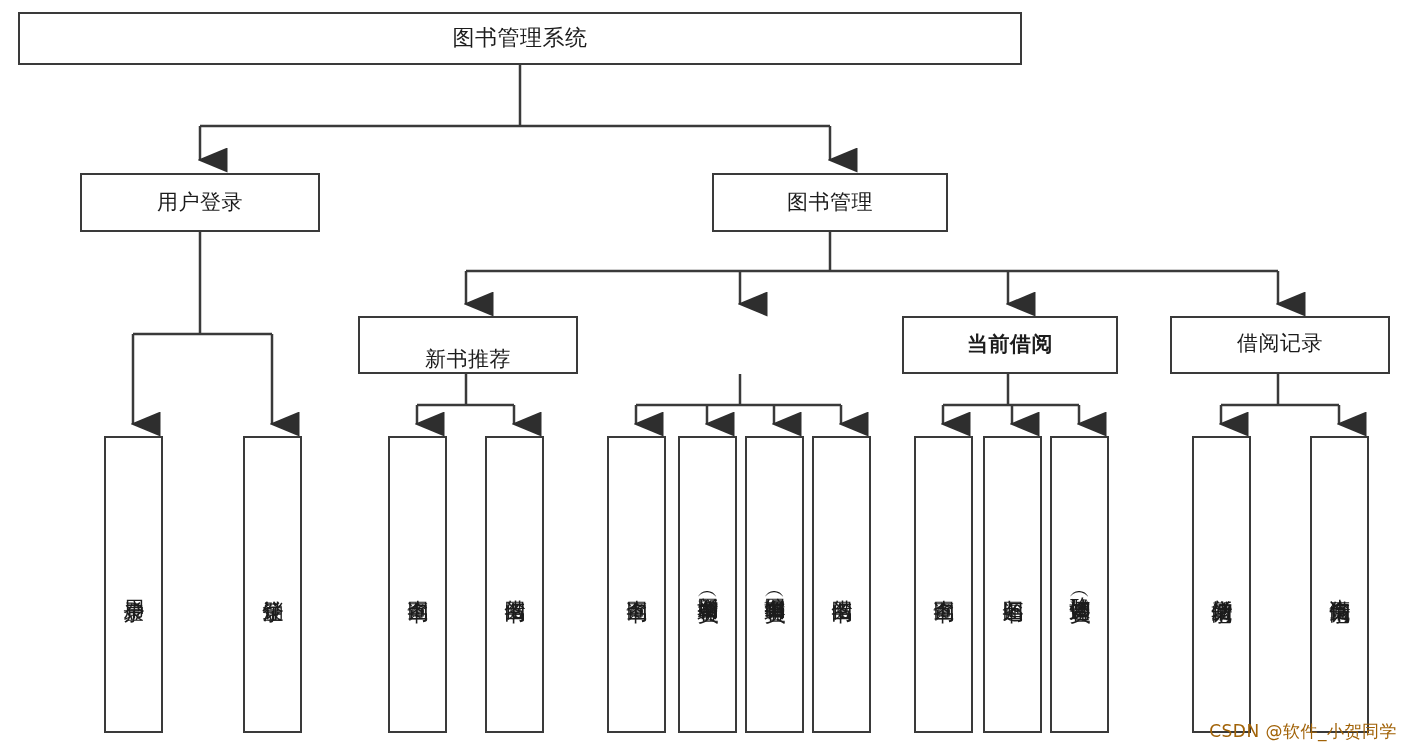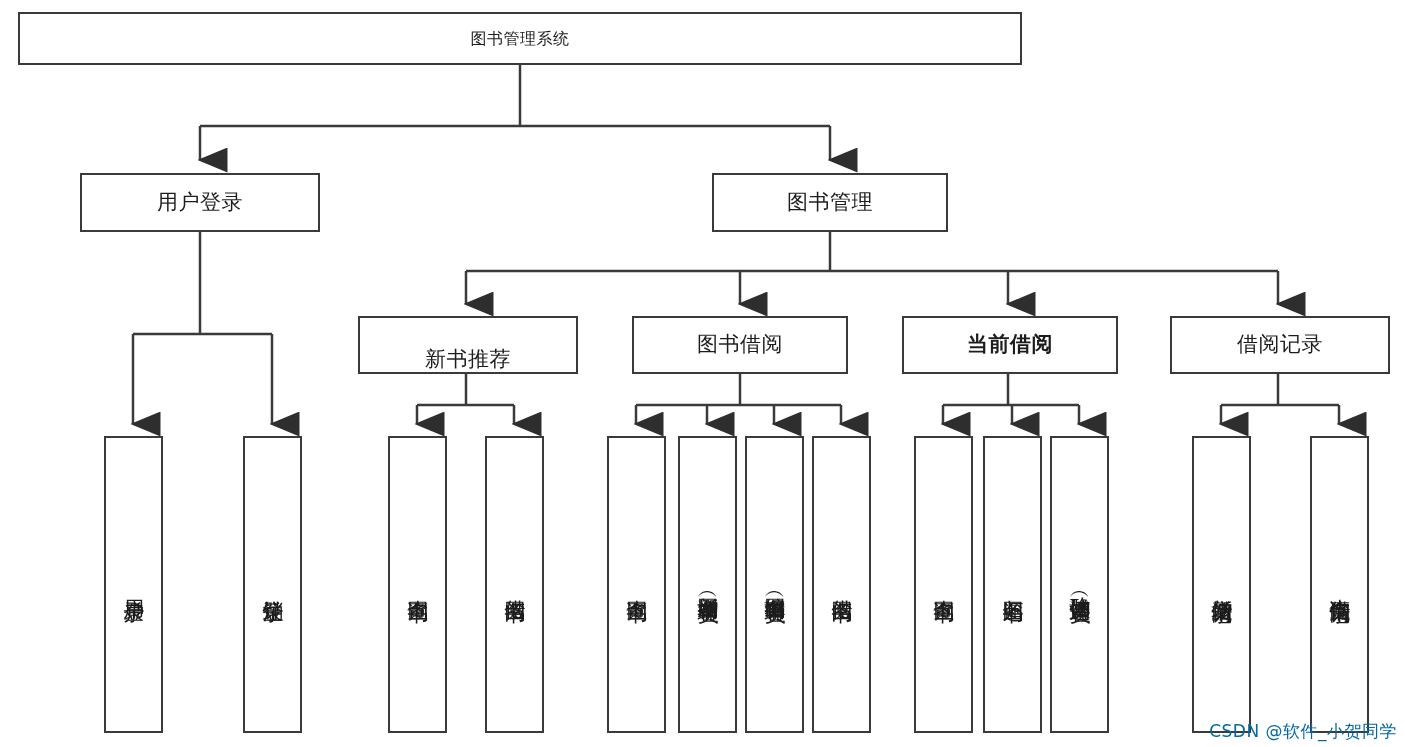--- a/index.html
+++ b/index.html
@@ -36,21 +36,21 @@
     color: #1c1c1c;
     text-align: center;
     z-index: 2;
   }
   .node-h {
     font-size: 21px;
     line-height: 1.2;
     letter-spacing: 0.5px;
   }
   .node-root {
-    font-size: 16px;
+    font-size: 22px;
   }
   .node-v {
     writing-mode: vertical-rl;
     text-orientation: upright;
     font-size: 21px;
     line-height: 1.18;
     letter-spacing: 1px;
     align-items: center;
     justify-content: center;
     padding: 6px 0;
@@ -59,21 +59,21 @@
   .node-v .vtext {
     writing-mode: vertical-rl;
     text-orientation: upright;
     display: block;
   }
   #watermark {
     position: absolute;
     right: 8px;
     bottom: 4px;
     font-size: 17px;
-    color: #0369a1;
+    color: #a16207;
     letter-spacing: 0.5px;
     z-index: 3;
     white-space: nowrap;
   }
 </style>
 </head>
 <body>
 
 <div id="diagram-root">
 
@@ -134,27 +134,24 @@
   <div class="node node-h" style="left:80px; top:173px; width:240px; height:59px;">
     <span>用户登录</span>
   </div>
   <div class="node node-h" style="left:712px; top:173px; width:236px; height:59px;">
     <span>图书管理</span>
   </div>
 
   <div class="node node-h" style="left:358px; top:316px; width:220px; height:58px;align-items:flex-end;">
     <span>新书推荐</span>
   </div>
-  <div class="node node-h" style="left:632px; top:316px; width:216px; height:58px;">
-    <span>图书借阅</span>
-  </div>
   <div class="node node-h" style="left:902px; top:316px; width:216px; height:58px;font-weight:bold;">
     <span>当前借阅</span>
   </div>
-  <div class="node node-h" style="left:1170px; top:316px; width:220px; height:58px;">
+  <div class="node node-h" style="left:1170px; top:316px; width:220px; height:58px;font-family:Liberation Mono, monospace;">
     <span>借阅记录</span>
   </div>
 
   <div class="node node-v" style="left:104px; top:436px; width:59px; height:297px;">
     <span class="vtext">用户登录</span>
   </div>
   <div class="node node-v" style="left:243px; top:436px; width:59px; height:297px;">
     <span class="vtext">注销登录</span>
   </div>
   <div class="node node-v" style="left:388px; top:436px; width:59px; height:297px;">

